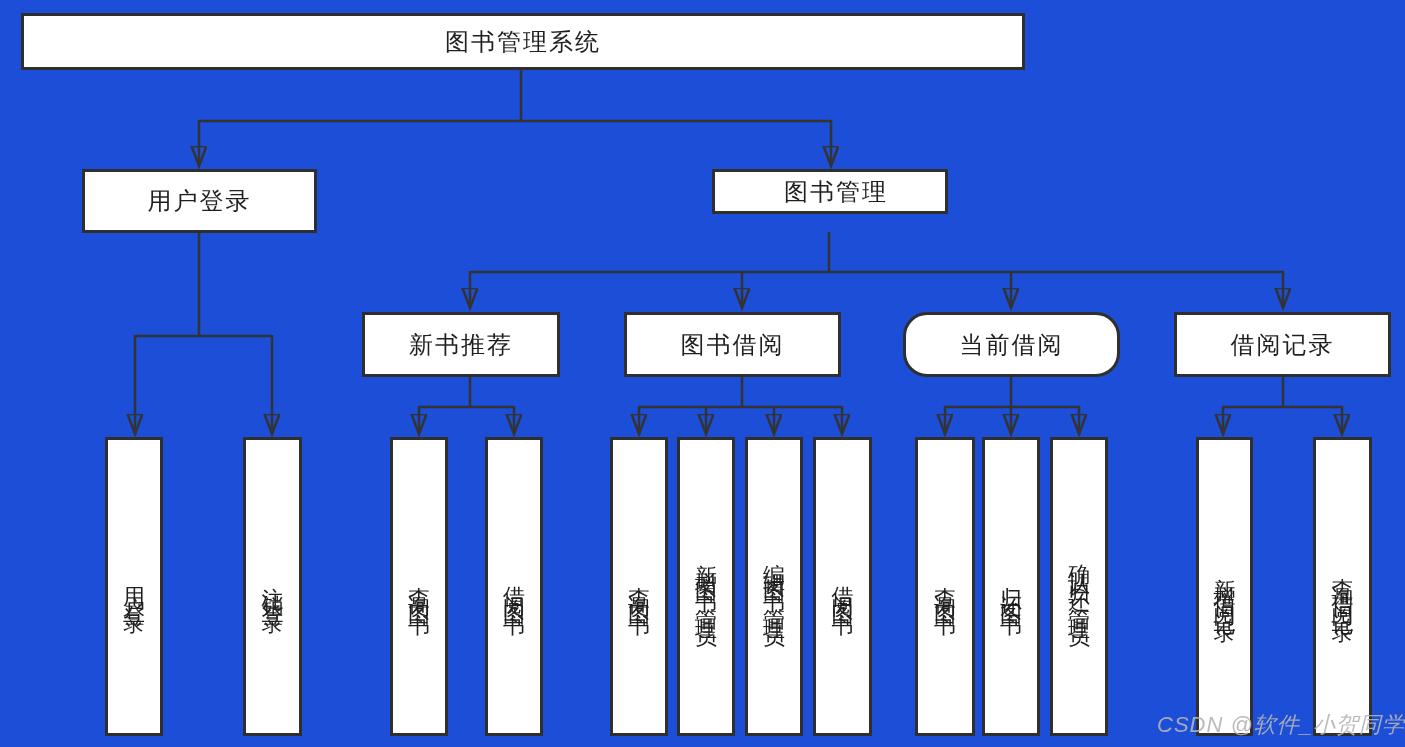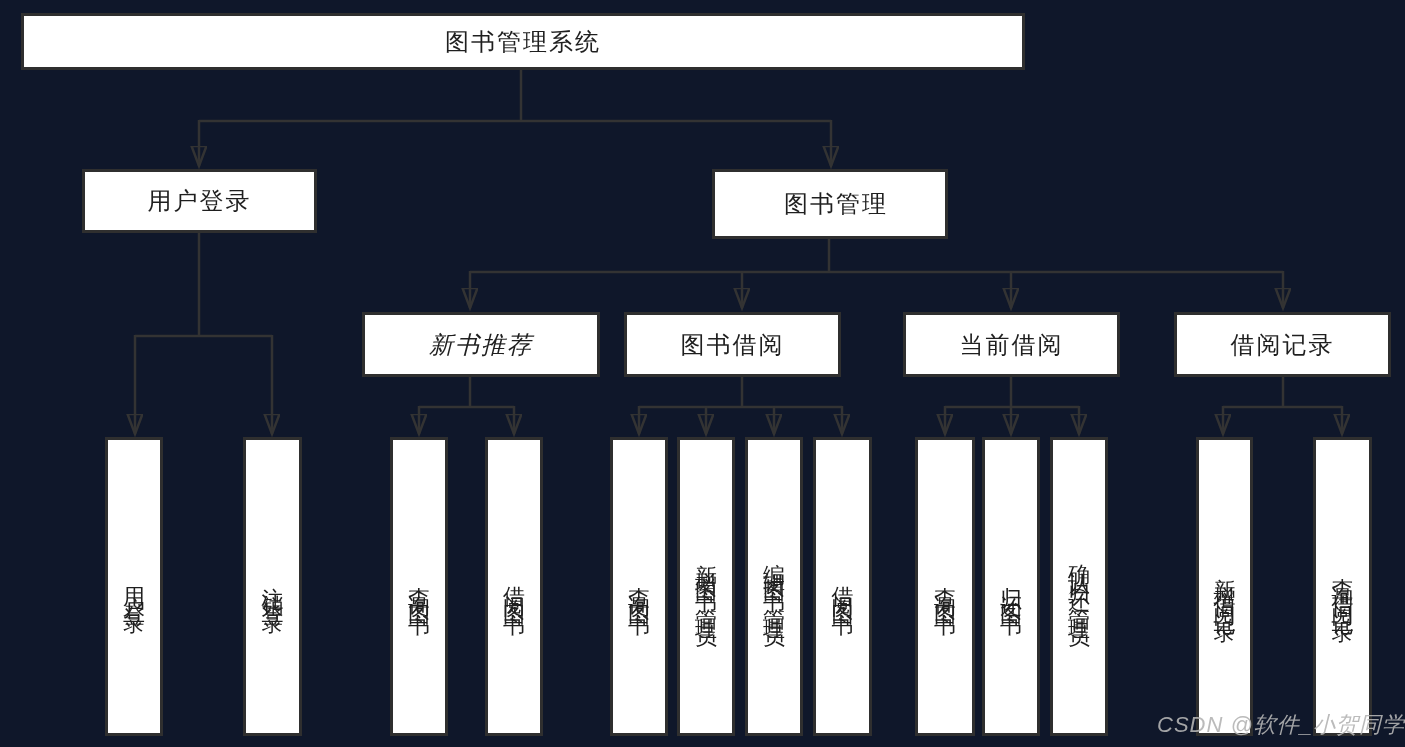--- a/index.html
+++ b/index.html
@@ -5,21 +5,21 @@
   html, body {
     margin: 0;
     padding: 0;
     background: #ffffff;
     font-family: "Liberation Sans", "DejaVu Sans", sans-serif;
   }
   .canvas {
     position: relative;
     width: 1405px;
     height: 747px;
-    background: #0f172a;
+    background: #1d4ed8;
     overflow: hidden;
   }
   .connectors {
     position: absolute;
     left: 0;
     top: 0;
     width: 1405px;
     height: 747px;
   }
   .connectors path,
@@ -113,25 +113,25 @@
 
     <path d="M1283,377 V407"></path>
     <path d="M1223,407 H1342"></path>
     <line x1="1223" y1="406" x2="1223" y2="434" marker-end="url(#arrow)"></line>
     <line x1="1342" y1="406" x2="1342" y2="434" marker-end="url(#arrow)"></line>
   </svg>
 
   <div class="box h" style="left:21px; top:13px; width:1004px; height:57px;">图书管理系统</div>
 
   <div class="box h" style="left:82px; top:169px; width:235px; height:64px;">用户登录</div>
-  <div class="box h" style="left:712px; top:169px; width:236px; height:70px;padding-left:12px;">图书管理</div>
+  <div class="box h" style="left:712px; top:169px; width:236px; height:45px;padding-left:12px;">图书管理</div>
 
-  <div class="box h" style="left:362px; top:312px; width:238px; height:65px;font-style:italic;">新书推荐</div>
+  <div class="box h" style="left:362px; top:312px; width:198px; height:65px;">新书推荐</div>
   <div class="box h" style="left:624px; top:312px; width:217px; height:65px;">图书借阅</div>
-  <div class="box h" style="left:903px; top:312px; width:217px; height:65px;">当前借阅</div>
+  <div class="box h" style="left:903px; top:312px; width:217px; height:65px;border-radius:24px;">当前借阅</div>
   <div class="box h" style="left:1174px; top:312px; width:217px; height:65px;">借阅记录</div>
 
   <div class="box v" style="left:105px; top:437px; width:58px; height:299px;">
     <span>用户登录</span>
   </div>
   <div class="box v" style="left:243px; top:437px; width:59px; height:299px;">
     <span>注销登录</span>
   </div>
 
   <div class="box v" style="left:390px; top:437px; width:58px; height:299px;">

